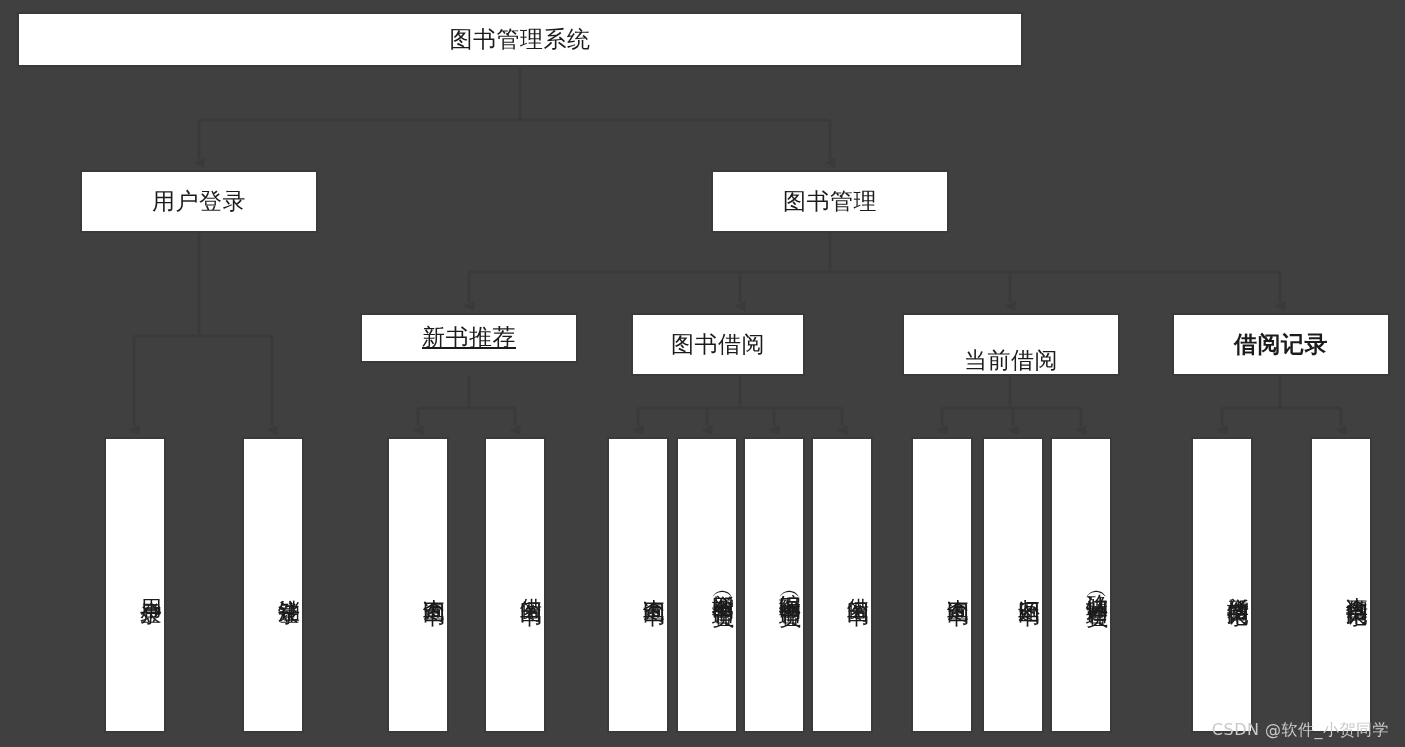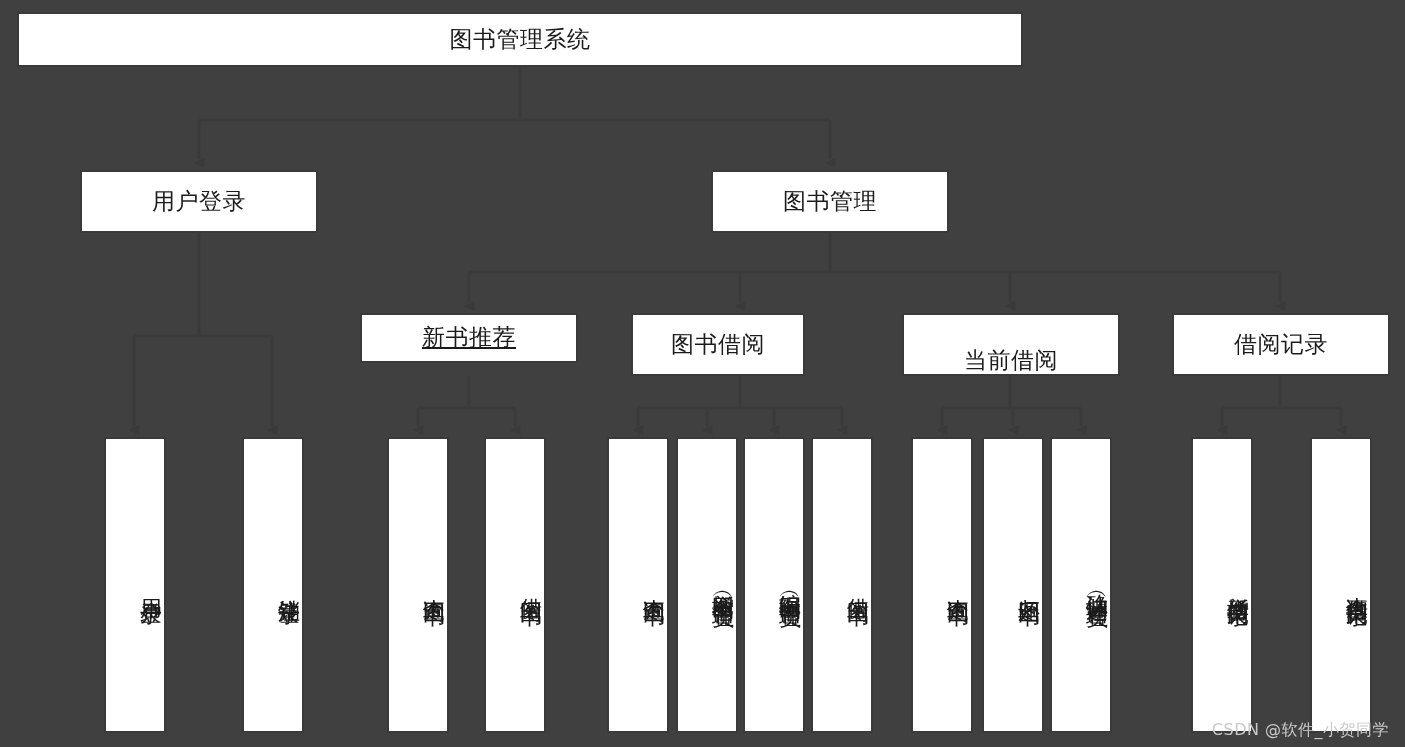--- a/index.html
+++ b/index.html
@@ -133,21 +133,21 @@
 
   <div class="node h" style="left:360px; top:313px; width:218px; height:50px;text-decoration:underline;">
     <span class="lbl">新书推荐</span>
   </div>
   <div class="node h" style="left:631px; top:313px; width:174px; height:63px;">
     <span class="lbl">图书借阅</span>
   </div>
   <div class="node h" style="left:902px; top:313px; width:218px; height:63px;align-items:flex-end;">
     <span class="lbl">当前借阅</span>
   </div>
-  <div class="node h" style="left:1172px; top:313px; width:218px; height:63px;">
+  <div class="node h" style="left:1172px; top:313px; width:218px; height:63px;font-weight:bold;">
     <span class="lbl">借阅记录</span>
   </div>
 
   <div class="node v" style="left:104px; top:437px; width:62px; height:296px;">
     <span class="lbl">用户登录</span>
   </div>
   <div class="node v" style="left:242px; top:437px; width:62px; height:296px;">
     <span class="lbl">注销登录</span>
   </div>
 

